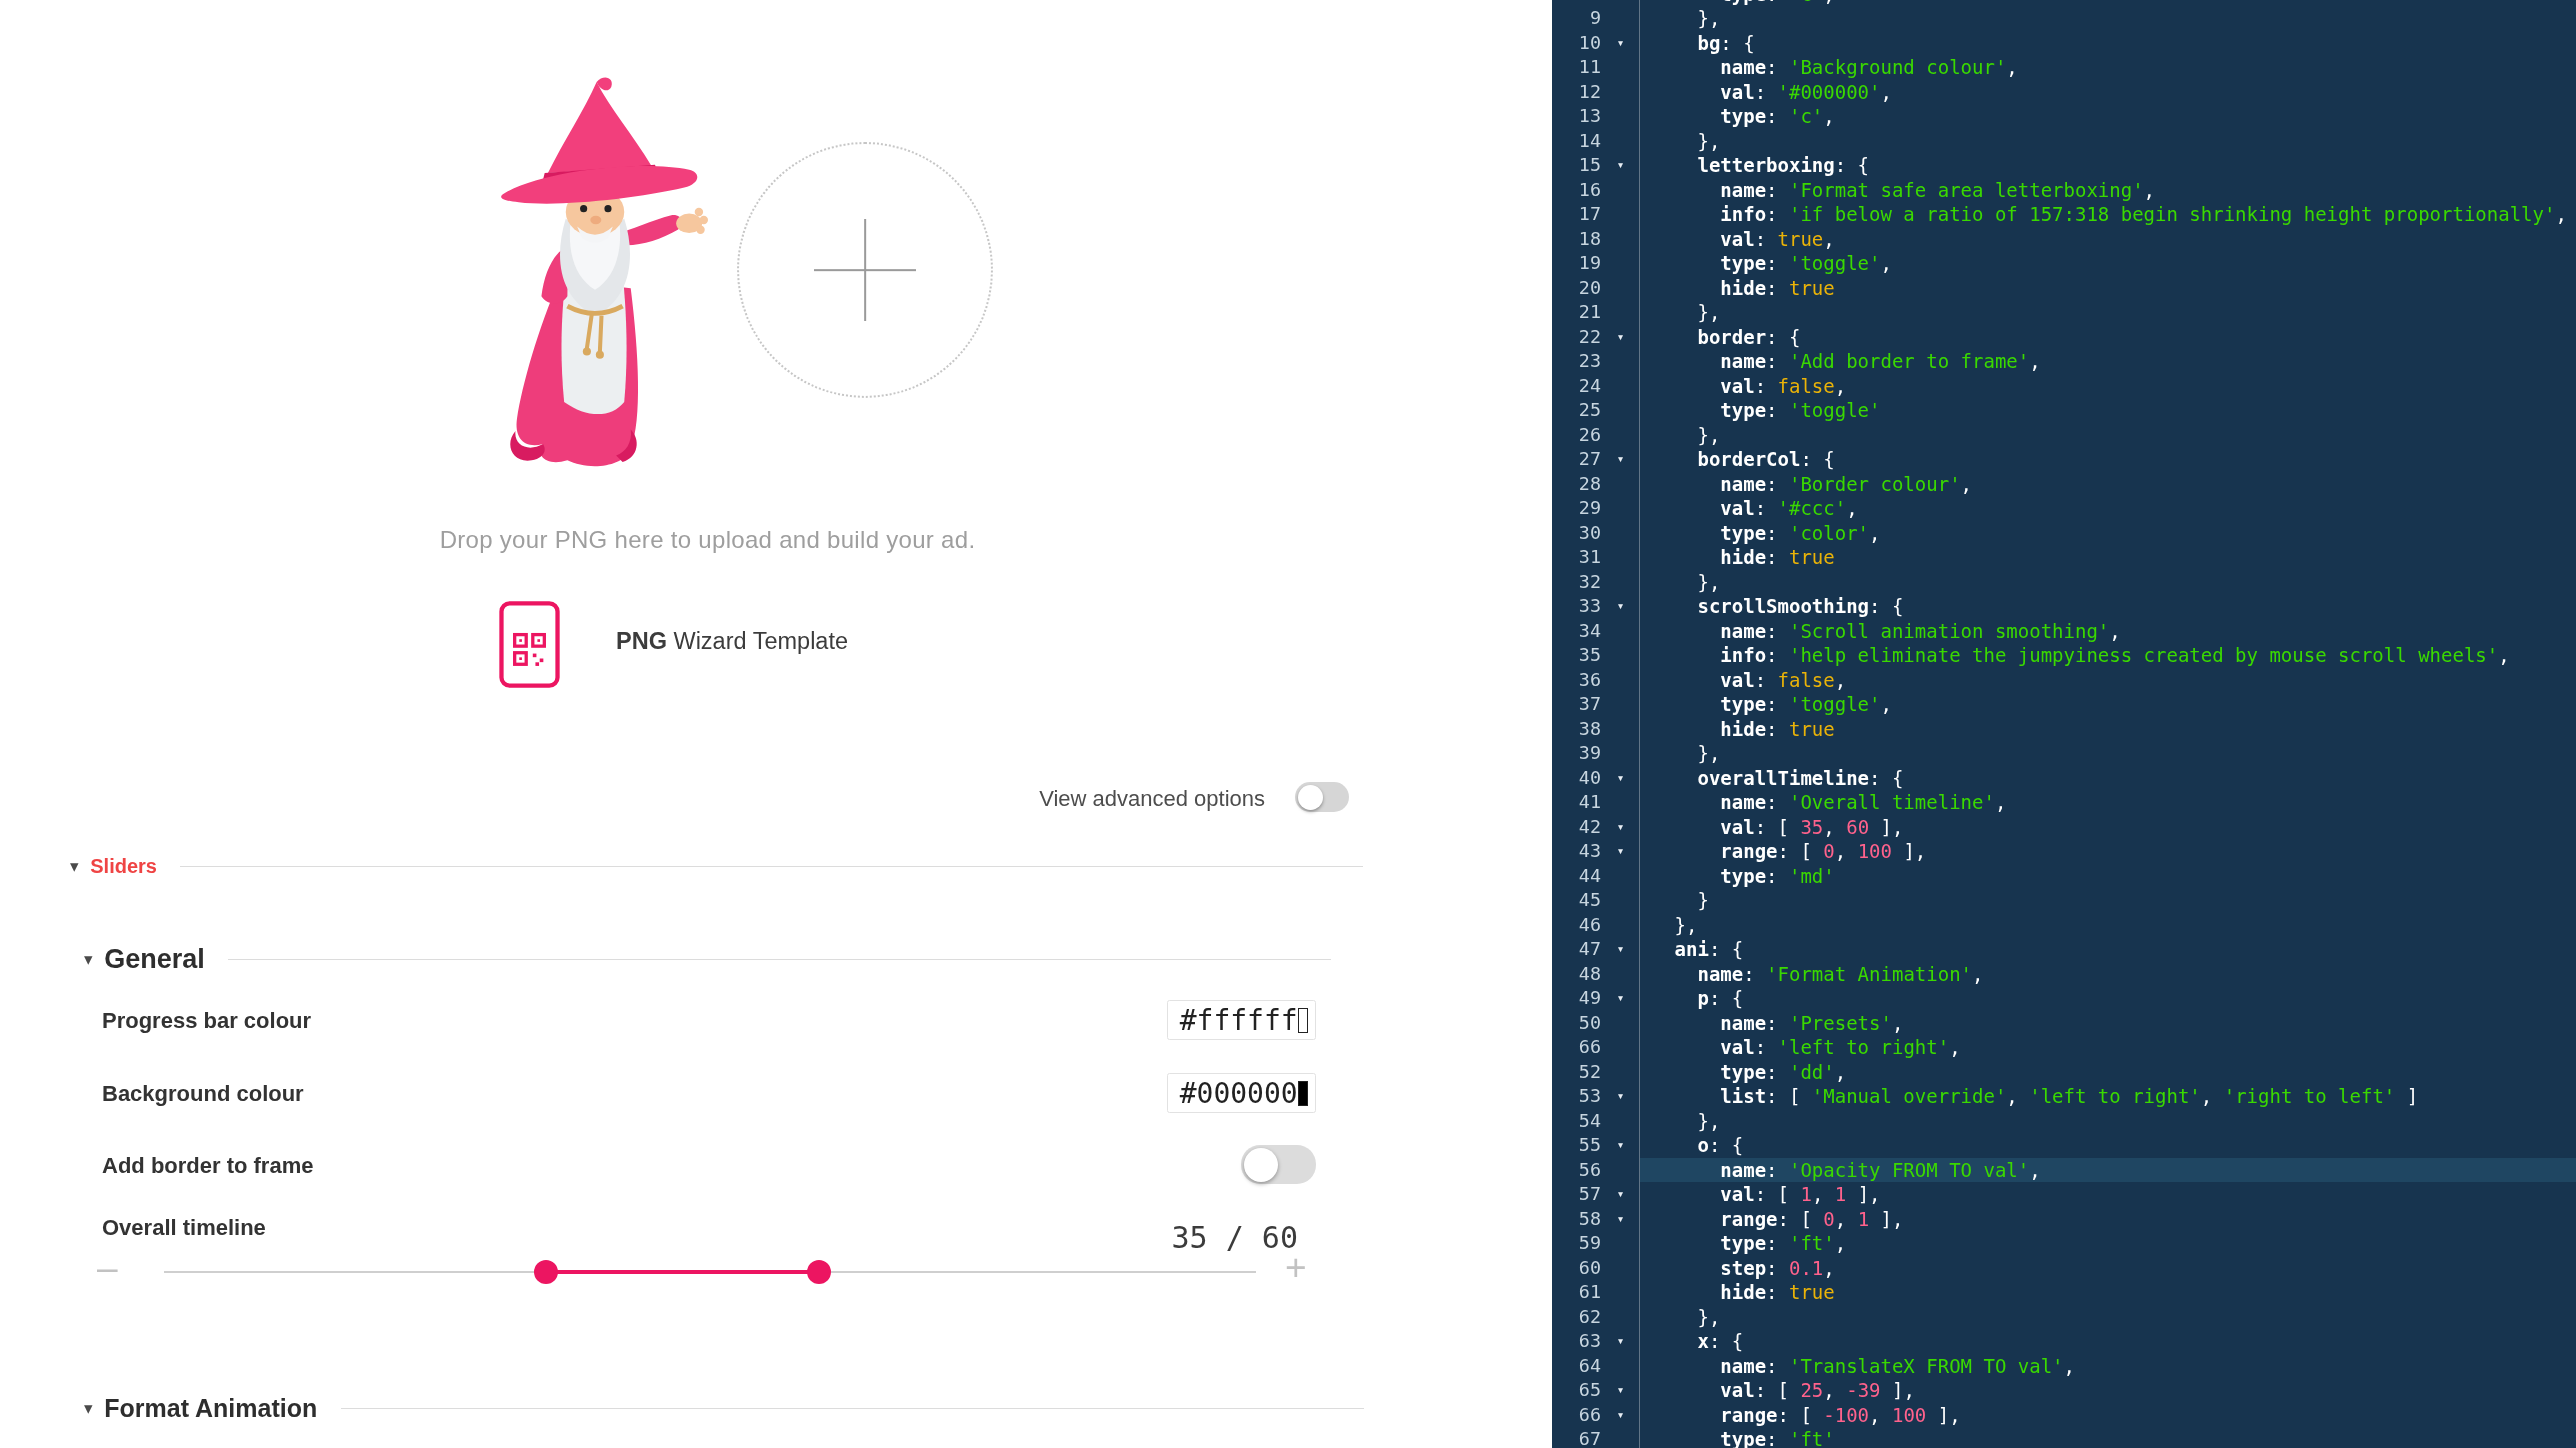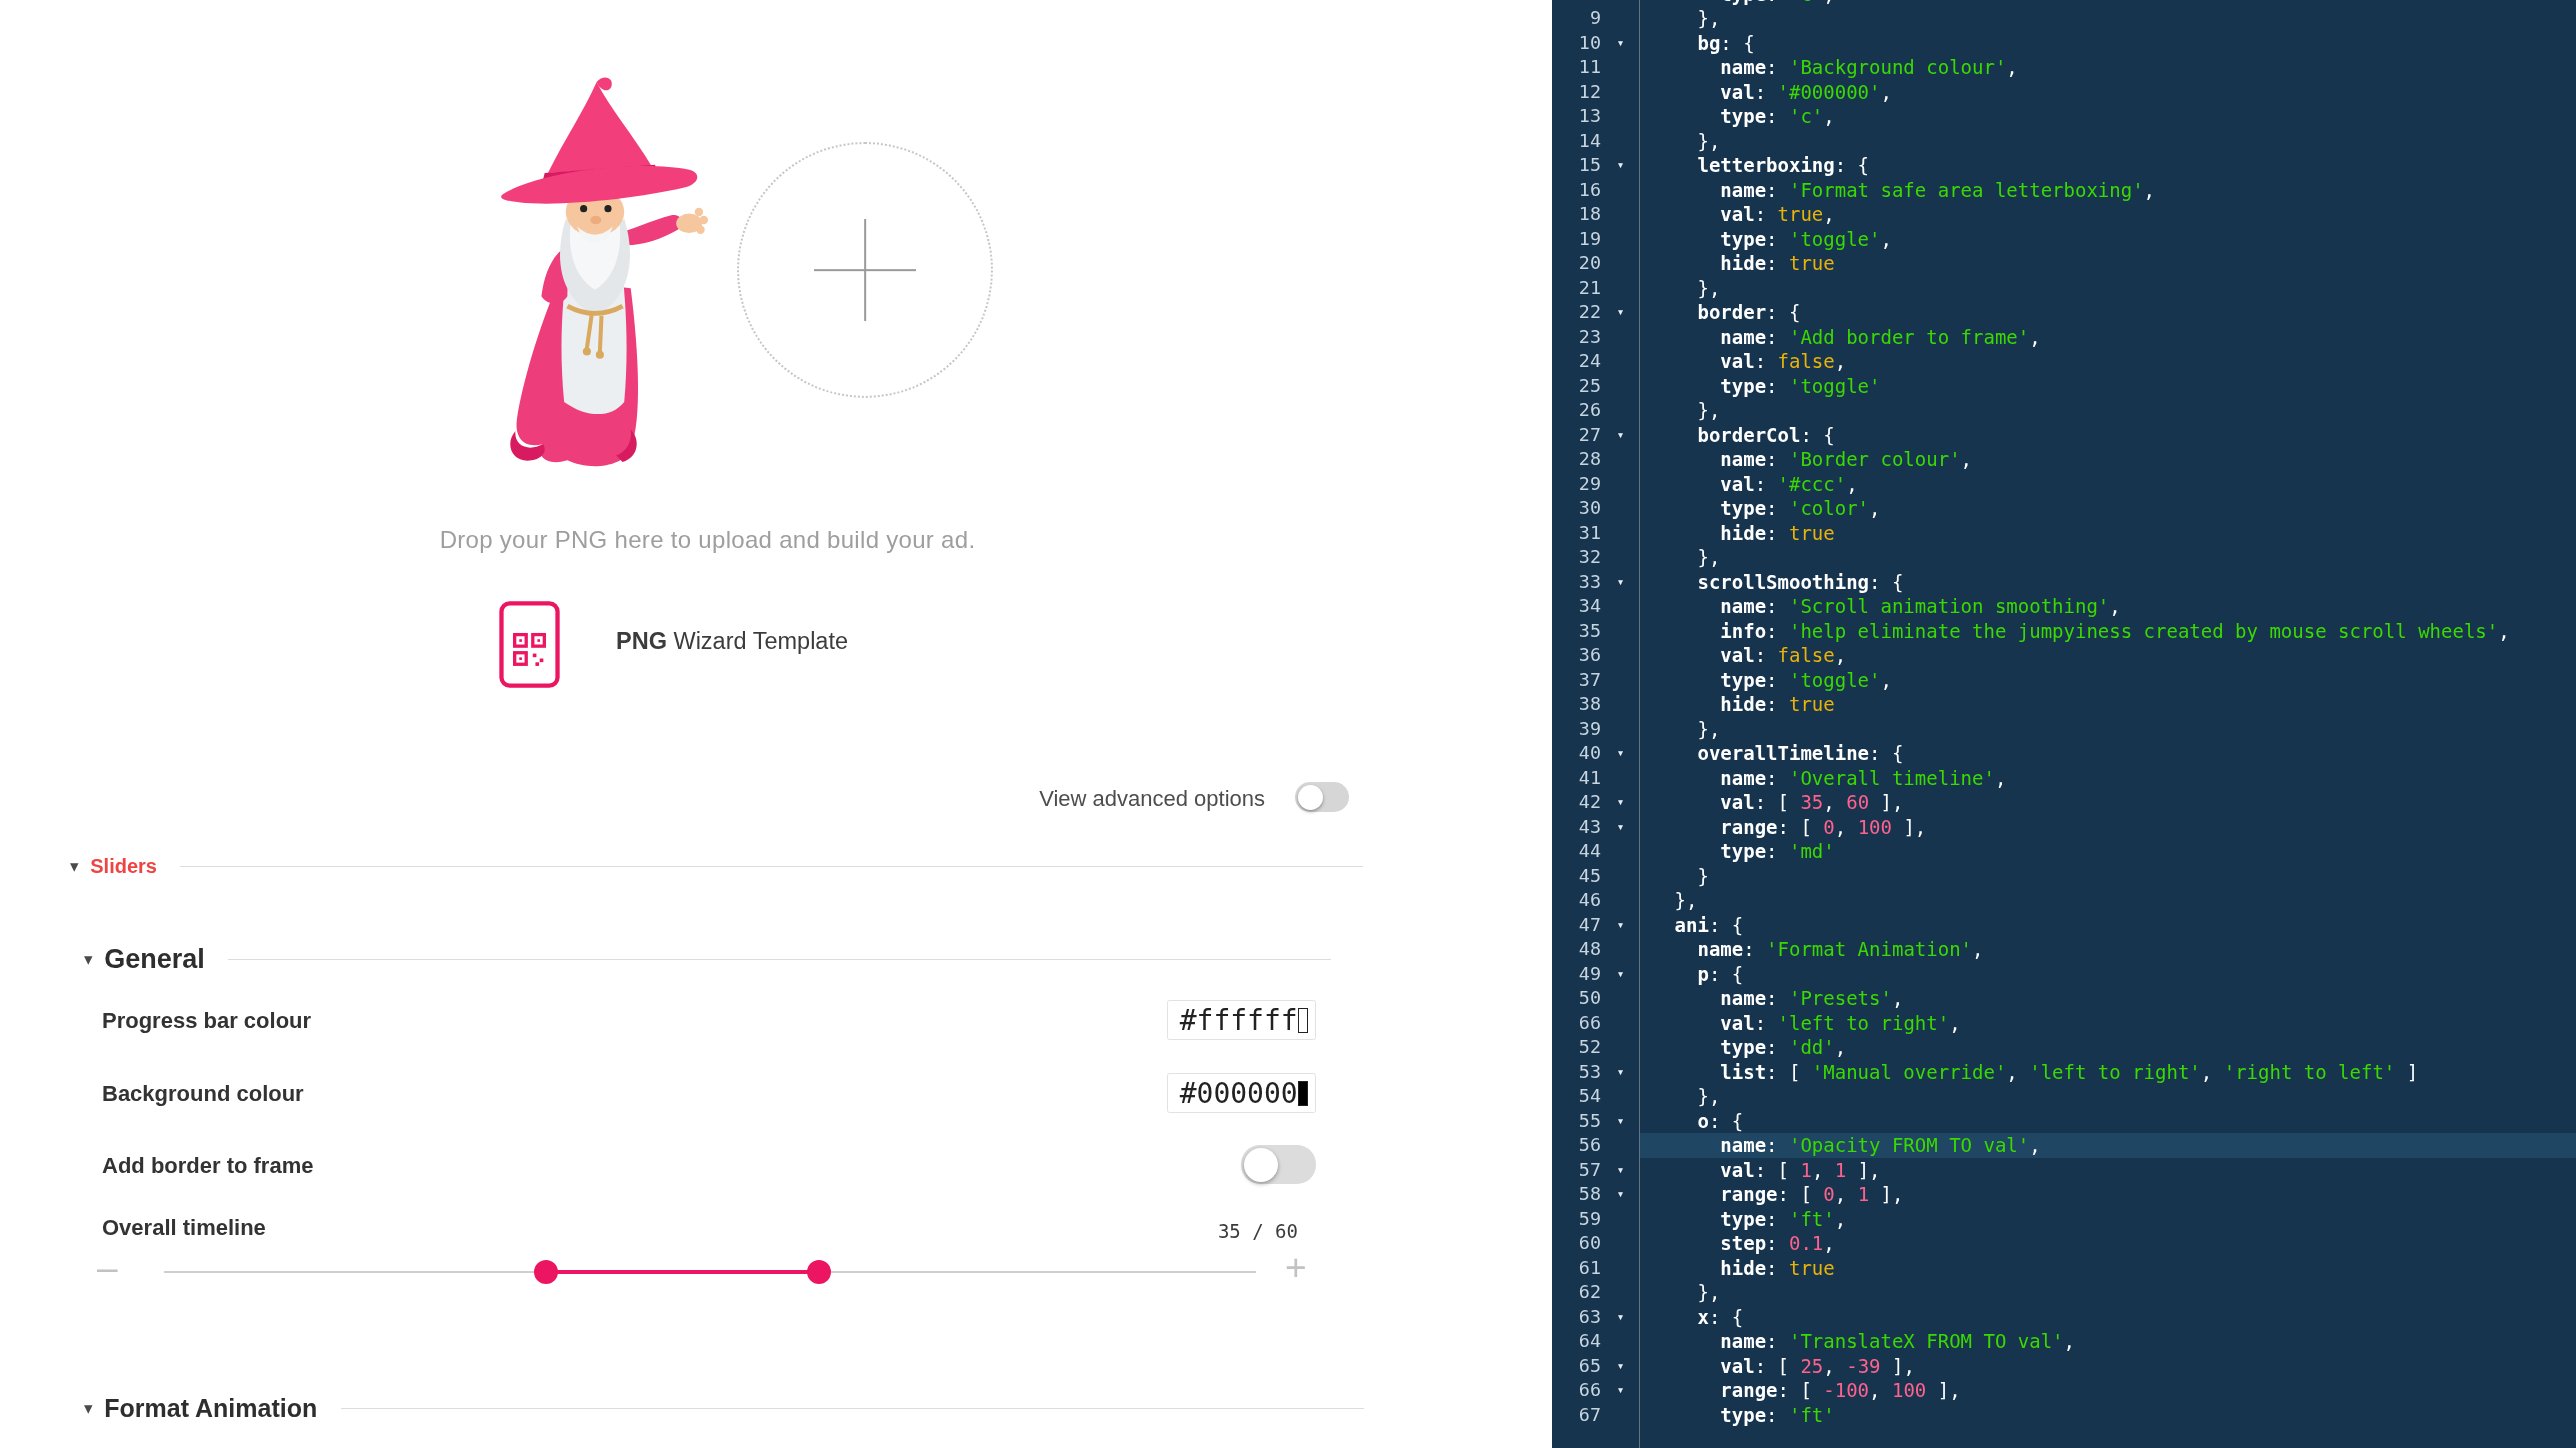--- a/index.html
+++ b/index.html
@@ -62,21 +62,21 @@
   .ci-swatch { width:25px; height:25px; border:0.8px solid #222; }
 
   .toggle-lg {
     position:absolute; left:1241px; top:1145px; width:75px; height:39px;
     background:#dcdcdc; border-radius:19px;
   }
   .toggle-lg .knob { position:absolute; left:2.5px; top:2.5px; width:34px; height:34px; background:#fff; border-radius:50%; box-shadow:0 1.7px 4.2px rgba(0,0,0,.35); }
 
   .timeline-value {
     position:absolute; left:1089px; top:1220px; width:209px; text-align:right;
-    font-family:"DejaVu Sans Mono", monospace; font-size:19px; color:#3b3b3b;
+    font-family:"DejaVu Sans Mono", monospace; font-size:30px; color:#3b3b3b;
   }
 
   .slider-minus, .slider-plus {
     position:absolute; top:1248px; font-size:37px; line-height:40px; color:#c2c2c2; font-weight:normal;
   }
   .slider-minus { left:97px; } .slider-plus { left:1285px; }
   .slider-wrap { position:absolute; left:164px; top:1259px; width:1092px; height:26px; }
   .slider-track { position:absolute; left:0; right:0; top:11.7px; height:2.5px; background:#cfcfcf; }
   .slider-active { position:absolute; top:11px; height:4.2px; background:#ec1561; }
   .slider-handle {
@@ -270,20 +270,25 @@
           <span class="ln">15</span>
           <span class="fold">▾</span>
           <span class="code"><span class="tok-p">    </span><span class="tok-k">letterboxing</span><span class="tok-p">: {</span></span>
         </div>
         <div class="line">
           <span class="ln">16</span>
           <span class="fold"></span>
           <span class="code"><span class="tok-p">      </span><span class="tok-k">name</span><span class="tok-p">: </span><span class="tok-s">'Format safe area letterboxing'</span><span class="tok-p">,</span></span>
         </div>
         <div class="line">
+          <span class="ln">17</span>
+          <span class="fold"></span>
+          <span class="code"><span class="tok-p">      </span><span class="tok-k">info</span><span class="tok-p">: </span><span class="tok-s">'if below a ratio of 157:318 begin shrinking height proportionally'</span><span class="tok-p">,</span></span>
+        </div>
+        <div class="line">
           <span class="ln">18</span>
           <span class="fold"></span>
           <span class="code"><span class="tok-p">      </span><span class="tok-k">val</span><span class="tok-p">: </span><span class="tok-b">true</span><span class="tok-p">,</span></span>
         </div>
         <div class="line">
           <span class="ln">19</span>
           <span class="fold"></span>
           <span class="code"><span class="tok-p">      </span><span class="tok-k">type</span><span class="tok-p">: </span><span class="tok-s">'toggle'</span><span class="tok-p">,</span></span>
         </div>
         <div class="line">

